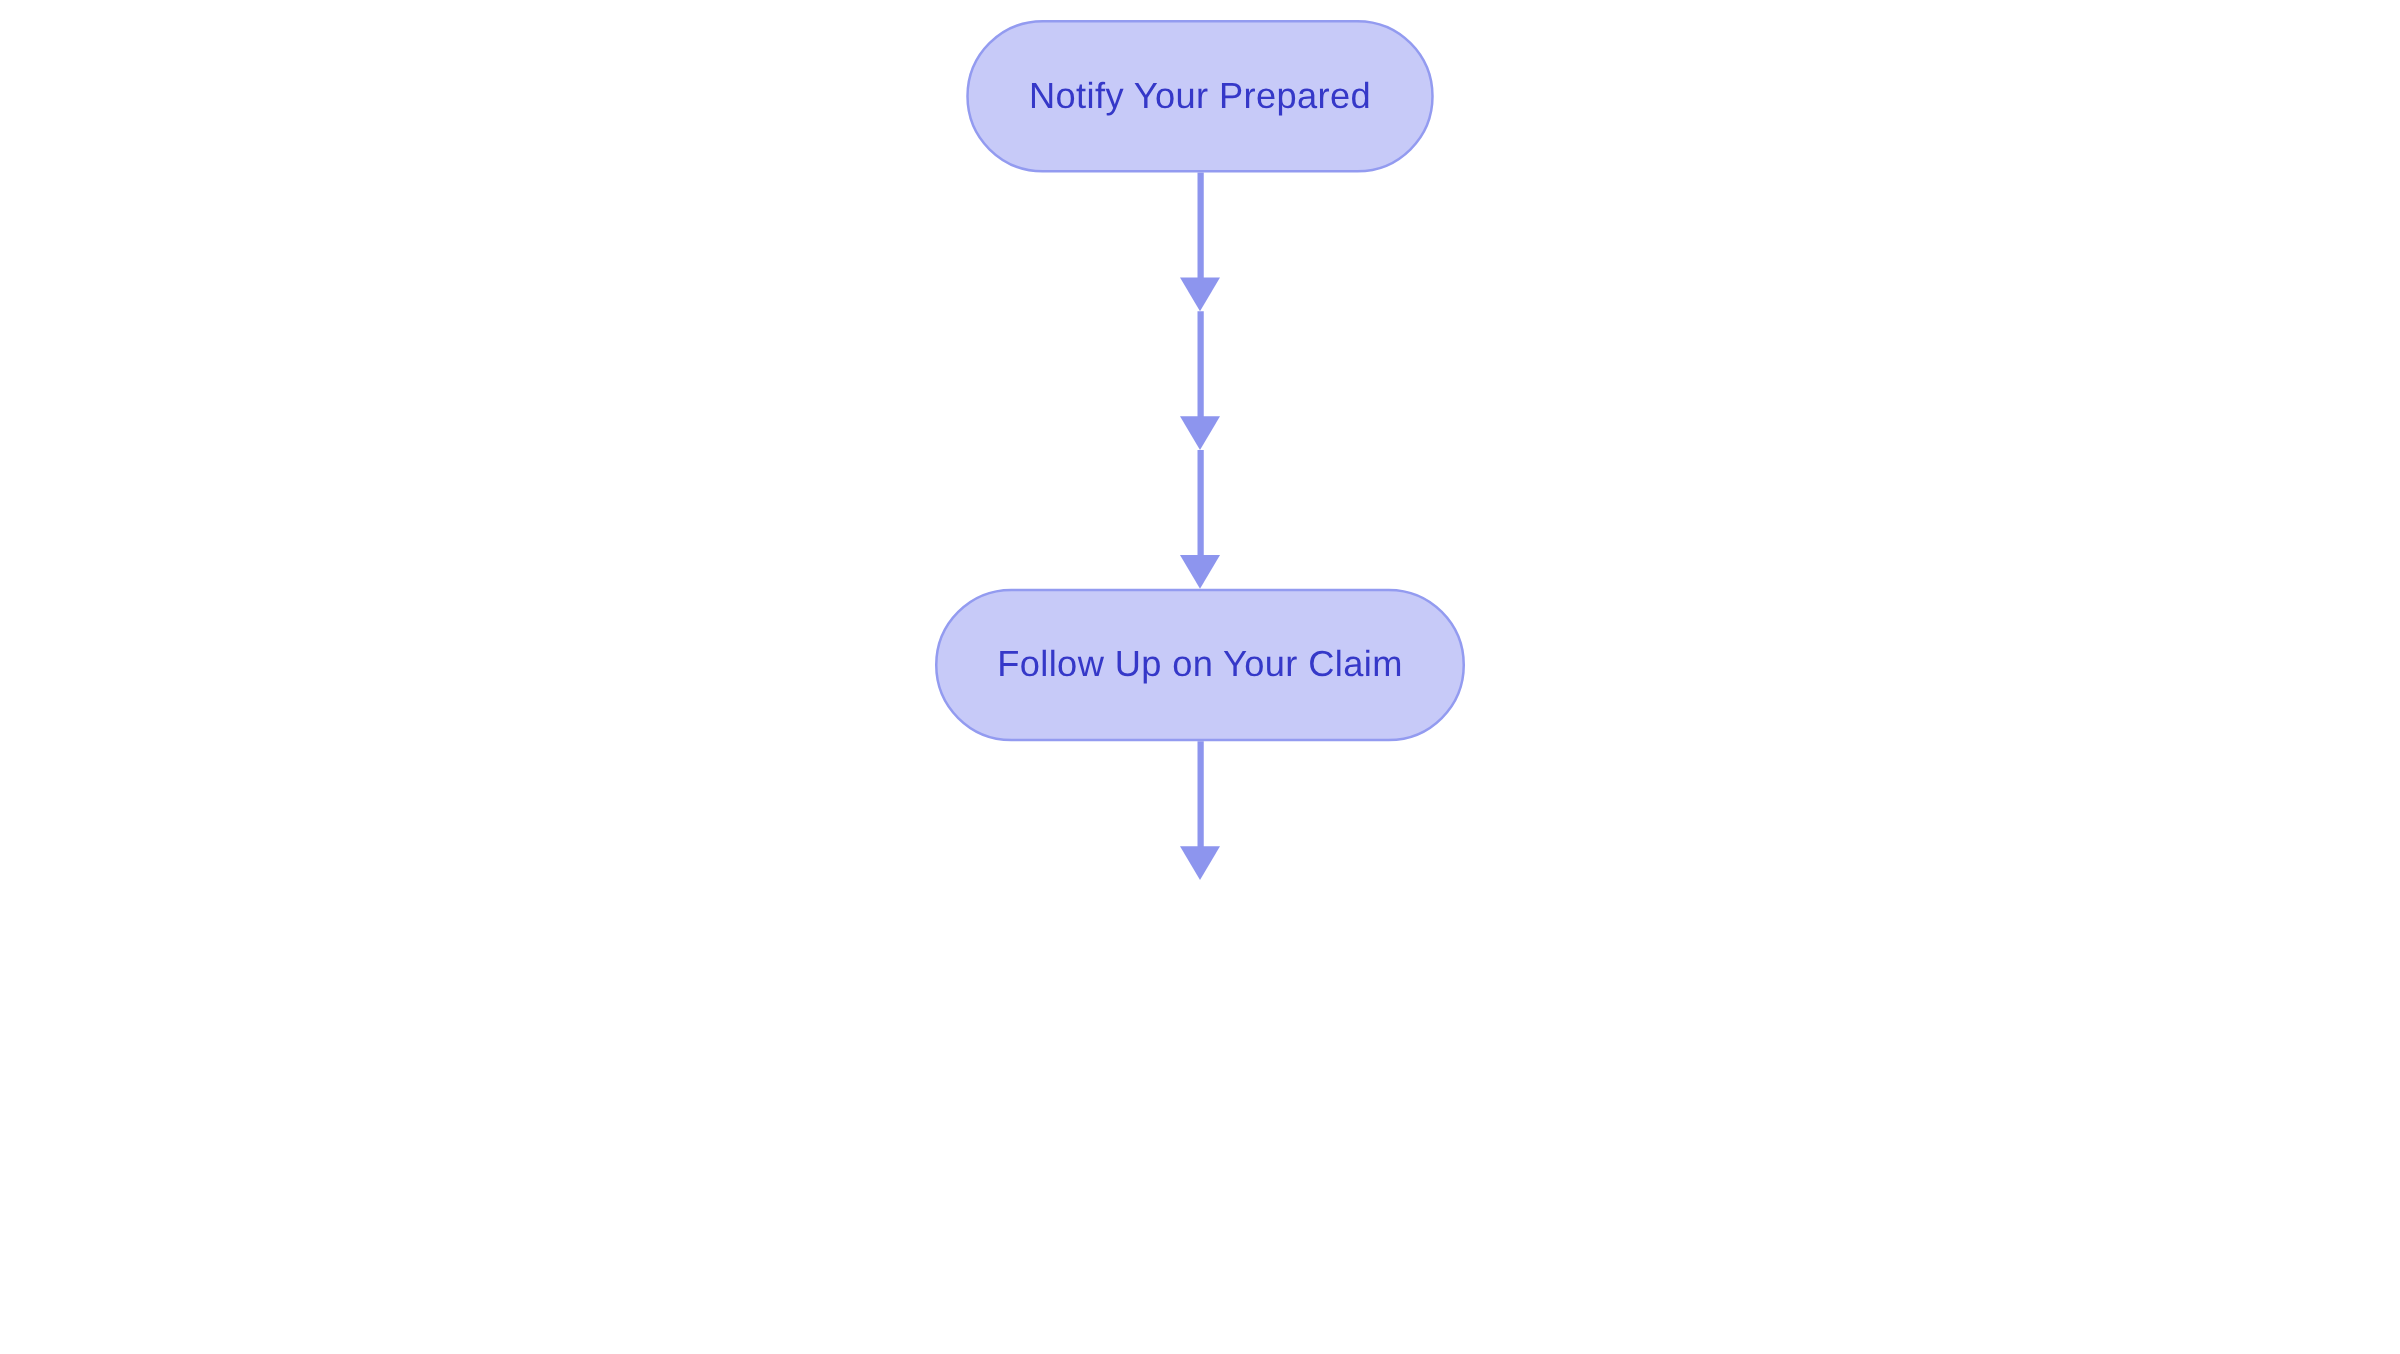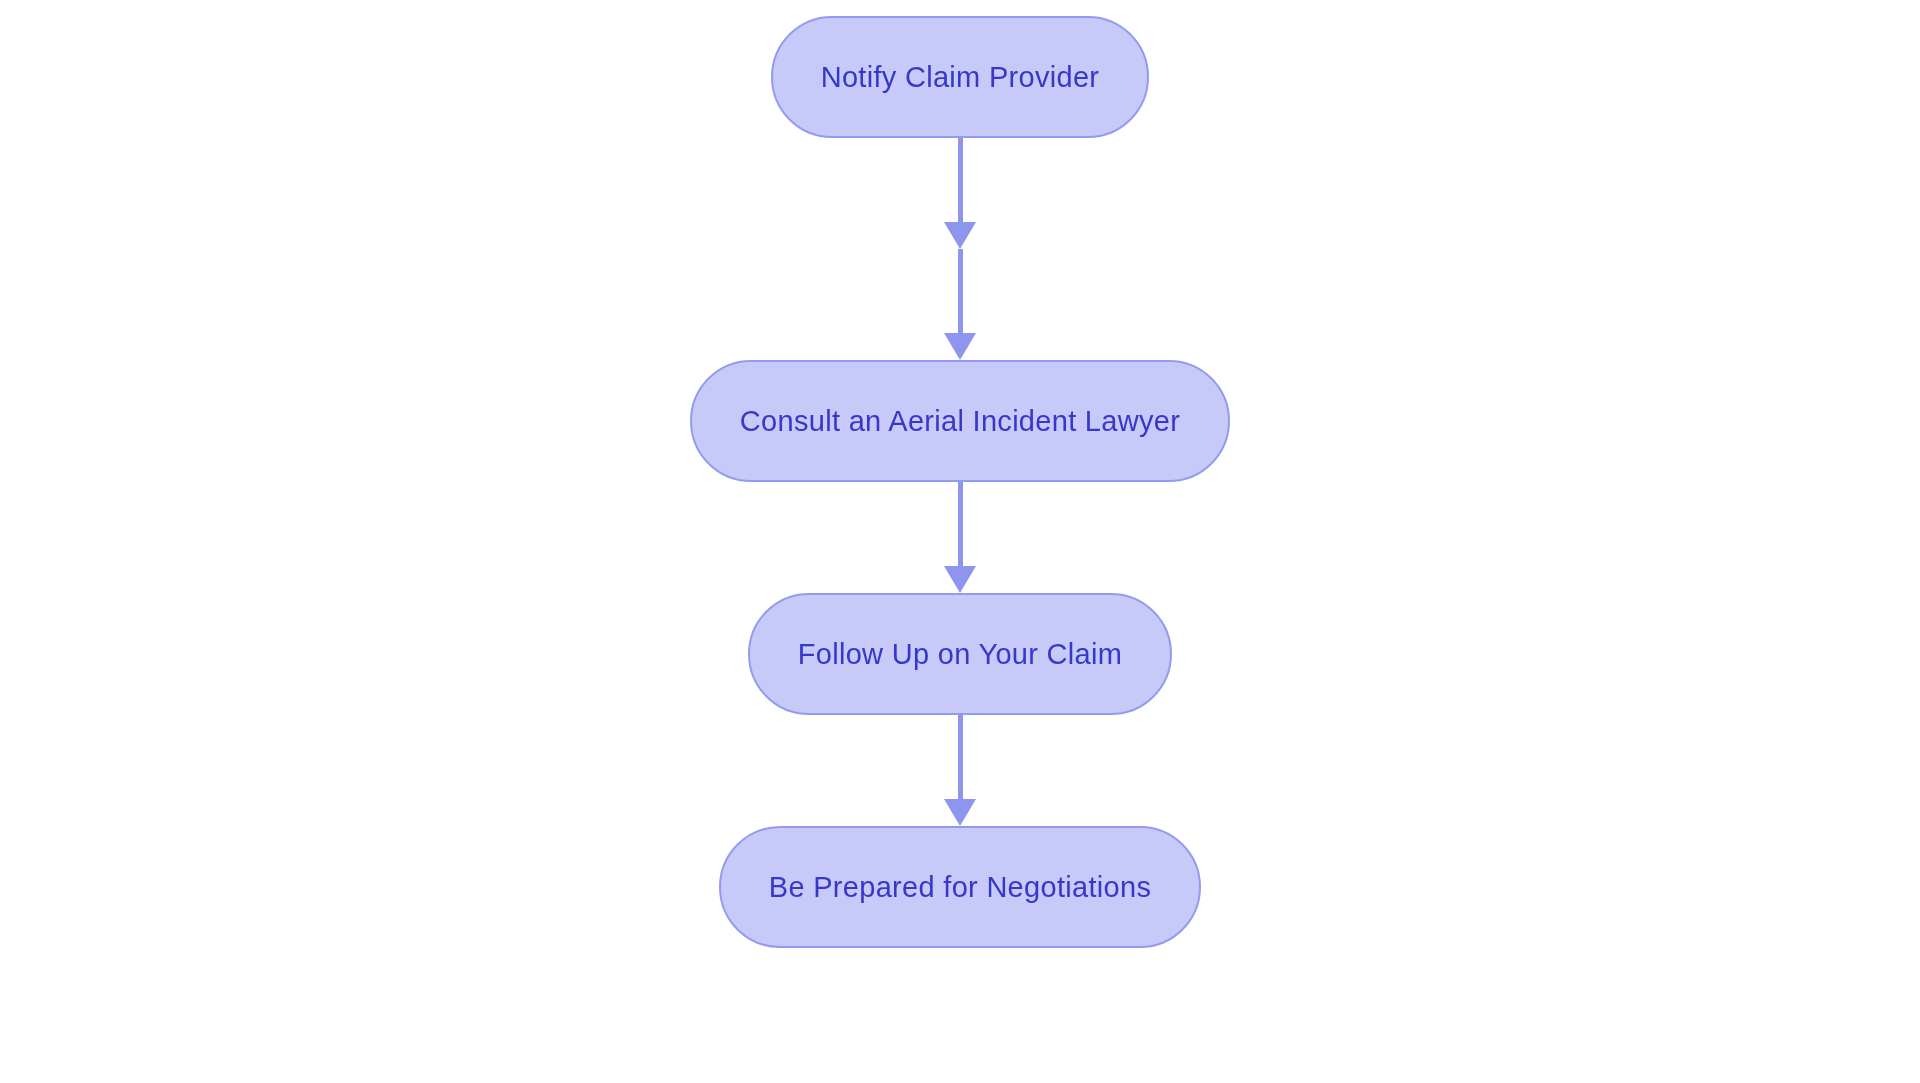--- a/index.html
+++ b/index.html
@@ -63,48 +63,42 @@
     border-left: 16px solid transparent;
     border-right: 16px solid transparent;
     border-top: 27px solid var(--arrow-color);
   }
 </style>
 </head>
 <body style="background: rgb(255, 255, 255);">
 
 <div class="flow" style="--node-fill: #c7caf8; --node-border: #939bf0; --node-text: #3538c8; --arrow-color: #8d95ee;">
   <div class="flow-node">
-    <span class="node-label">Notify Claim Provider</span>
+    <span class="node-label">Notify Your Prepared</span>
   </div>
 
   <div class="flow-arrow">
     <div class="arrow-line"></div>
     <div class="arrow-head"></div>
   </div>
 
 
   <div class="flow-arrow">
     <div class="arrow-line"></div>
     <div class="arrow-head"></div>
   </div>
 
-  <div class="flow-node">
-    <span class="node-label">Consult an Aerial Incident Lawyer</span>
-  </div>
 
   <div class="flow-arrow">
     <div class="arrow-line"></div>
     <div class="arrow-head"></div>
   </div>
 
   <div class="flow-node">
     <span class="node-label">Follow Up on Your Claim</span>
   </div>
 
   <div class="flow-arrow">
     <div class="arrow-line"></div>
     <div class="arrow-head"></div>
   </div>
 
-  <div class="flow-node">
-    <span class="node-label">Be Prepared for Negotiations</span>
-  </div>
 </div>
 
 </body></html>

